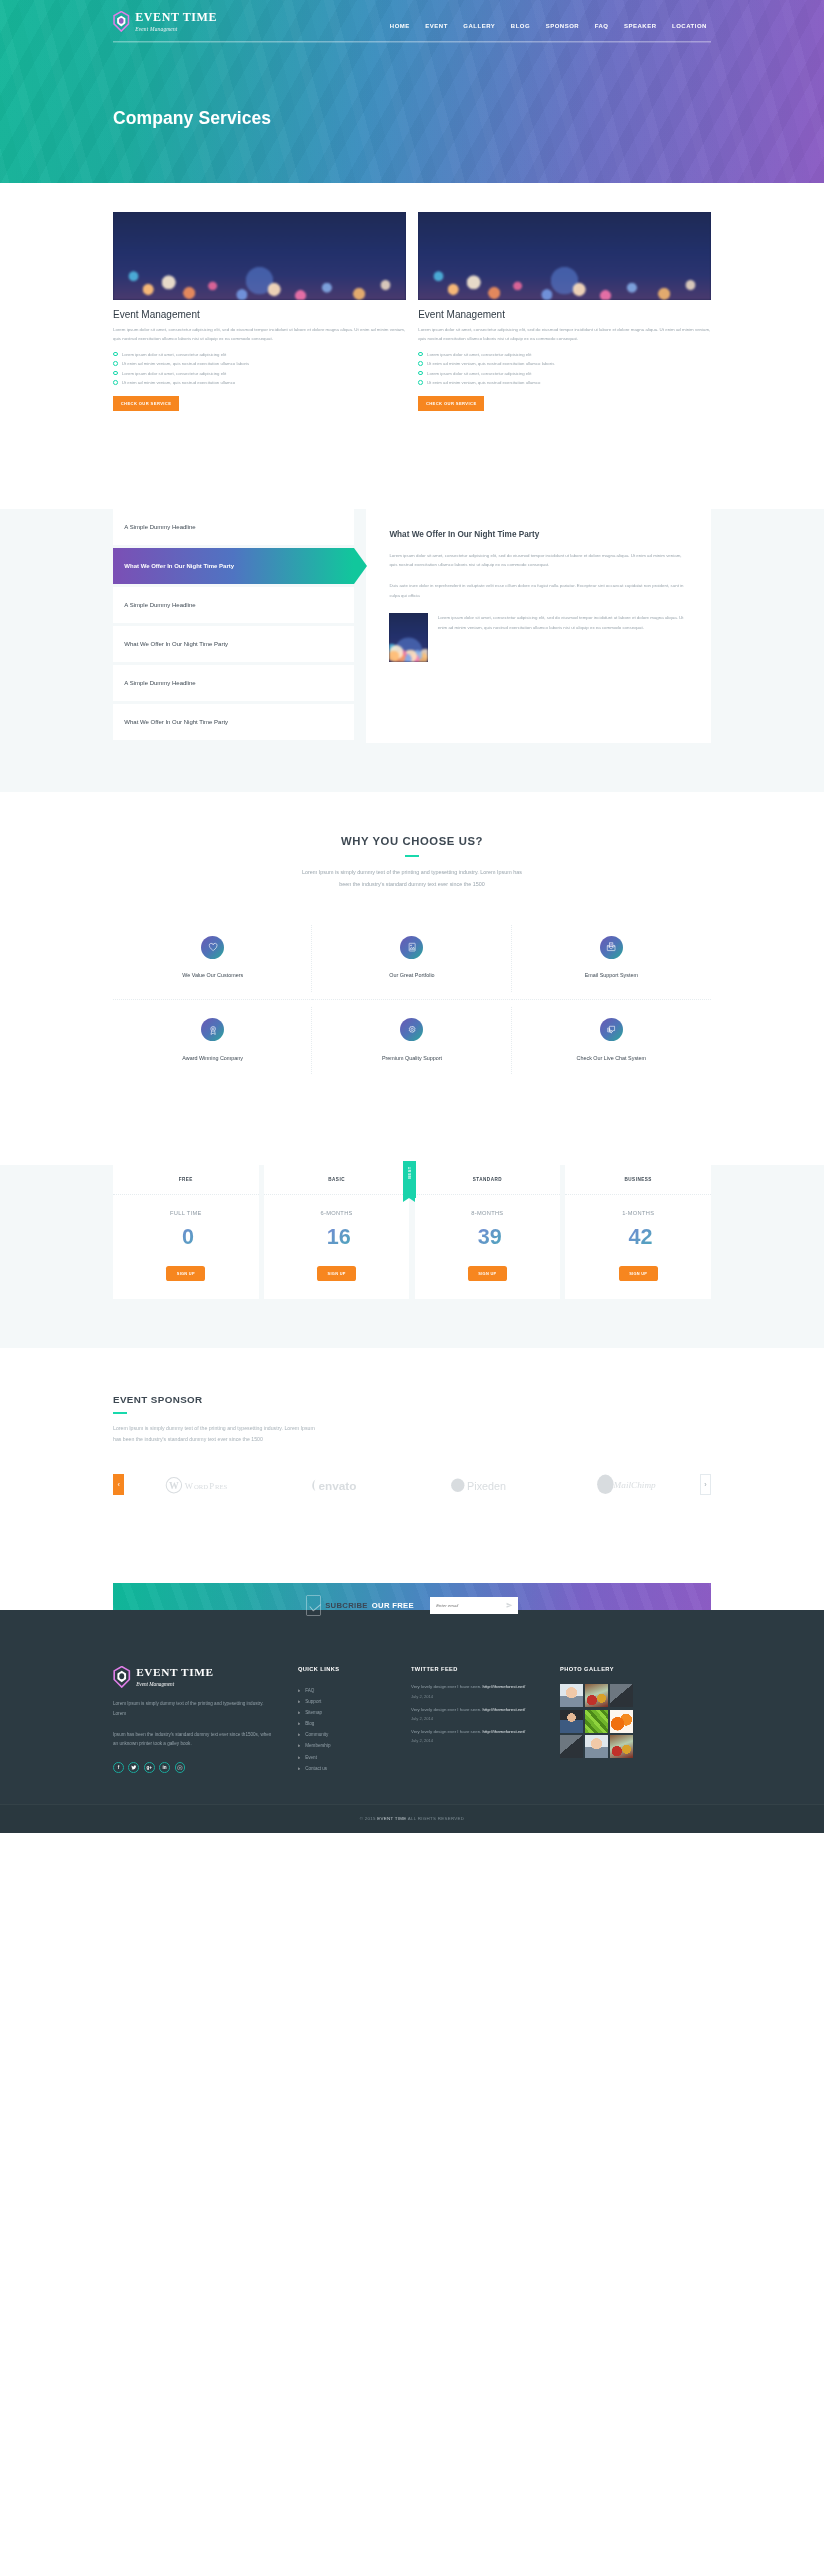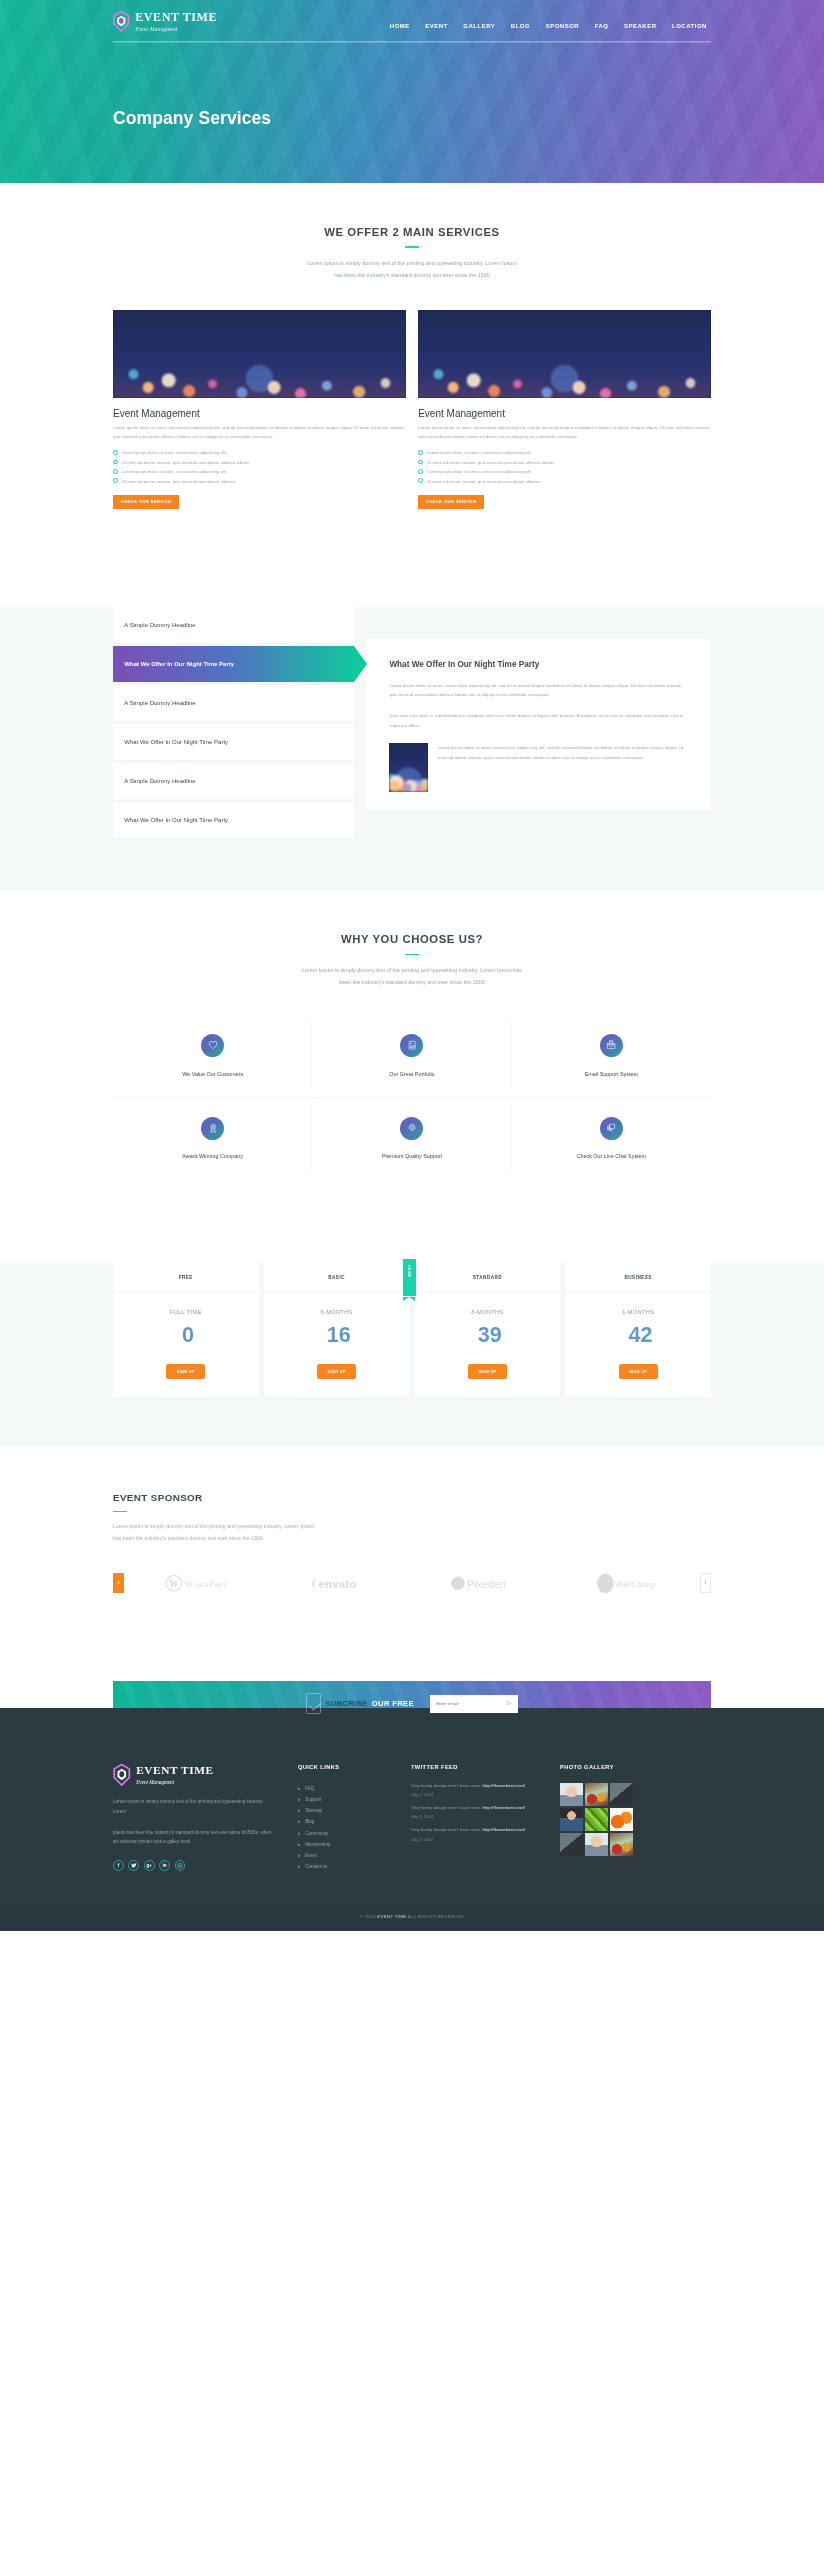--- a/index.html
+++ b/index.html
@@ -63,21 +63,21 @@
   .svc h3{font-size:10px;font-weight:normal;margin-top:9.3px;color:#2f3a44;}
   .svc-p{font-size:4.4px;line-height:1.95;color:#9aa5ad;margin-top:5.7px;}
   .svc-list{list-style:none;margin-top:7.2px;}
   .svc-list li{font-size:4.3px;color:#9aa5ad;line-height:1;padding:2.6px 0 2.6px 8.8px;position:relative;}
   .dot{position:absolute;left:0;top:1.5px;width:4.6px;height:4.6px;border-radius:50%;
     border:1.3px solid #18d9ac;}
   .btn-orange{display:inline-block;margin-top:8.2px;background:#f7861f;color:#fff;
     font-size:4.1px;font-weight:bold;letter-spacing:0.4px;padding:4.6px 7.7px;border:0;cursor:pointer;}
 
   
-  .tab-area{display:flex;gap:12.4px;margin-top:31px;padding-bottom:49px;align-items:center;}
+  .tab-area{display:flex;gap:12.4px;margin-top:31px;padding-bottom:49px;}
   .tab-left{width:241px;}
   .tab-item{background:#fff;height:36px;display:flex;align-items:center;padding-left:11.3px;
     margin-bottom:3.1px;font-size:6px;color:#3d4852;position:relative;cursor:pointer;}
   .tab-item.active{color:#fff;font-weight:bold;
     background:linear-gradient(90deg,#7b4fb5 0%,#4f74c2 50%,#11c79c 100%);}
   .tab-item.active:after{content:"";position:absolute;right:-13.4px;top:0;
     width:0;height:0;border-top:18px solid transparent;border-bottom:18px solid transparent;
     border-left:13.4px solid #11c79c;}
   .tab-right{flex:1;background:#fff;padding:21.6px 23px 17.5px 23px;}
   .tab-right h3{font-size:8.2px;font-weight:bold;color:#3d4852;}
@@ -213,28 +213,20 @@
           <a href="#">LOCATION</a>
         </nav>
       </div>
       <div class="navrule"></div>
       <h1 class="hero-title">Company Services</h1>
     </div>
   </div>
 
   <section class="sec sec-white">
     <div class="wrap">
-      <div class="sec-head">
-        <h2>WE OFFER 2 MAIN SERVICES</h2>
-        <div class="hr-sm"></div>
-        <p>
-          <span>Lorem Ipsum is simply dummy text of the printing and typesetting industry. Lorem Ipsum</span><br>
-          <span>has been the industry's standard dummy text ever since the 1500</span>
-        </p>
-      </div>
 
       <div class="svc-row">
         <div class="svc">
           <div class="svc-img">
               <div class="bokeh"></div>
             </div>
           <h3>Event Management</h3>
           <p class="svc-p">Lorem ipsum dolor sit amet, consectetur adipisicing elit, sed do eiusmod tempor incididunt ut labore et dolore magna aliqua. Ut enim ad minim veniam, quis nostrud exercitation ullamco laboris nisi ut aliquip ex ea commodo consequat.</p>
           <ul class="svc-list">
             <li><span class="dot"></span><span>Lorem ipsum dolor sit amet, consectetur adipisicing elit</span></li>

